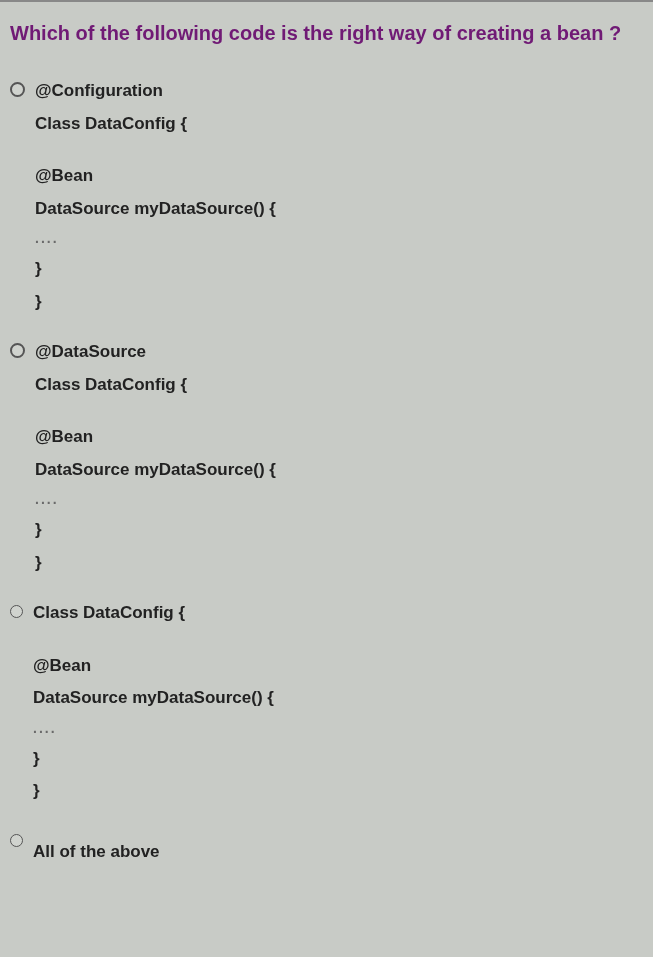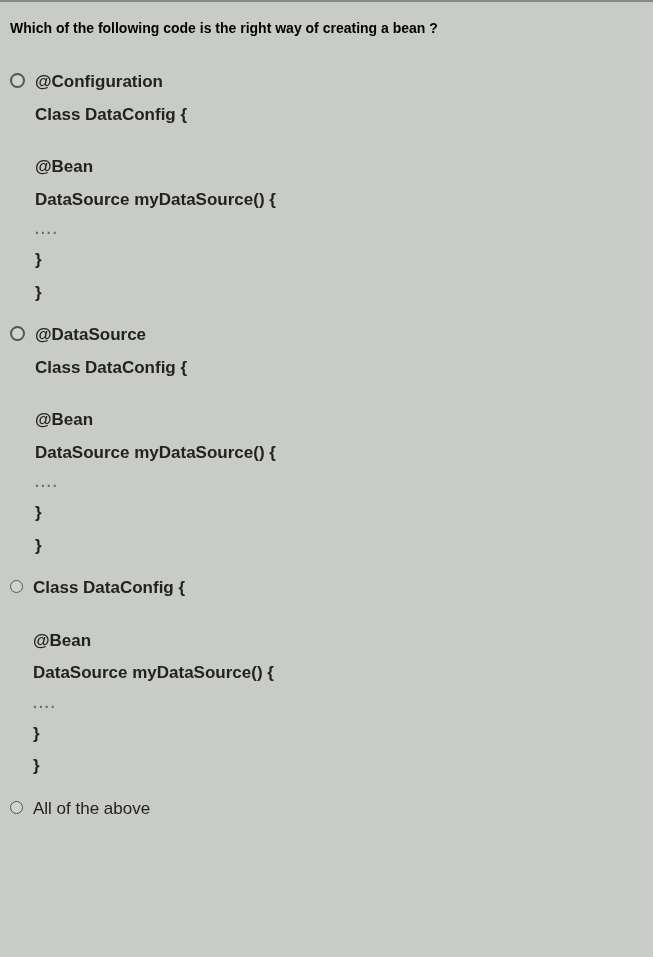--- a/index.html
+++ b/index.html
@@ -13,27 +13,28 @@
       width: 653px;
       height: 957px;
       padding: 18px 10px;
       color: #2a2a2a;
       font-size: 16px;
       line-height: 1.5;
       position: relative;
     }
     .question-text {
       font-weight: bold;
-      color: #000000;
+      color: #701a75;
       margin-bottom: 30px;
-      font-size: 14px;
+      font-size: 20px;
     }
     .options {
       display: flex;
       flex-direction: column;
+      gap: 8px;
     }
     .option {
       display: flex;
       align-items: flex-start;
       gap: 10px;
       margin-bottom: 10px;
     }
     .radio {
       width: 15px;
       height: 15px;
@@ -55,21 +56,22 @@
     }
     .code-line {
       font-family: Arial, Helvetica, sans-serif;
       font-weight: bold;
       color: #222;
       font-size: 17px;
       margin-bottom: 7px;
       white-space: pre;
     }
     .code-line.normal {
-      font-weight: normal;
+      font-weight: bold;
+      margin-top: 10px;
     }
     .code-line.ellipsis {
       color: #6a6a6a;
       font-size: 14px;
       letter-spacing: 2px;
     }
     .blank-line {
       height: 20px;
     }
     .top-line {

